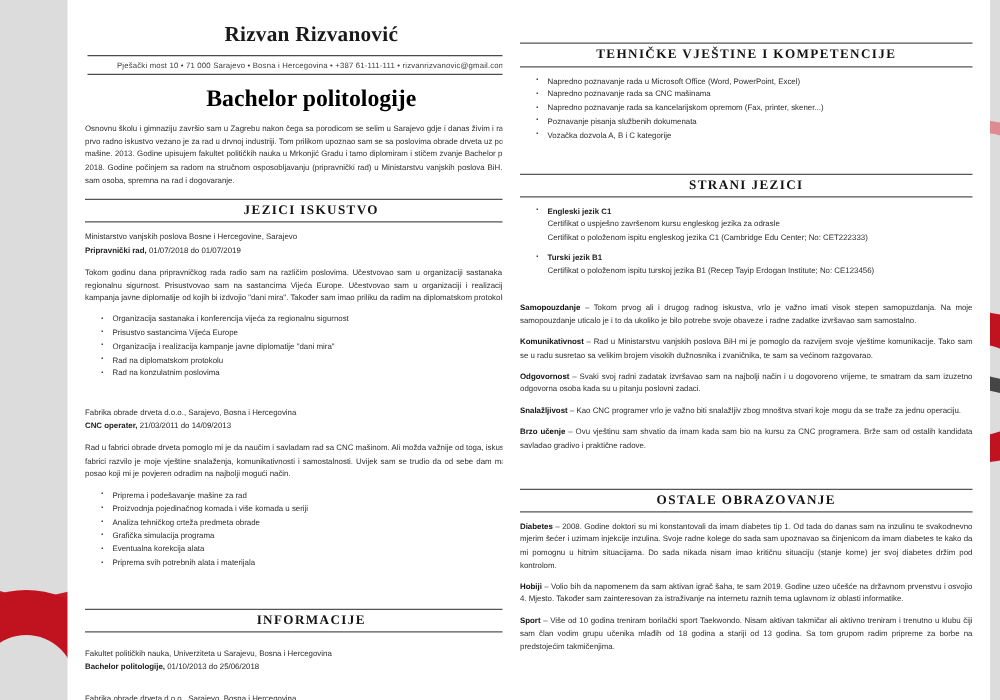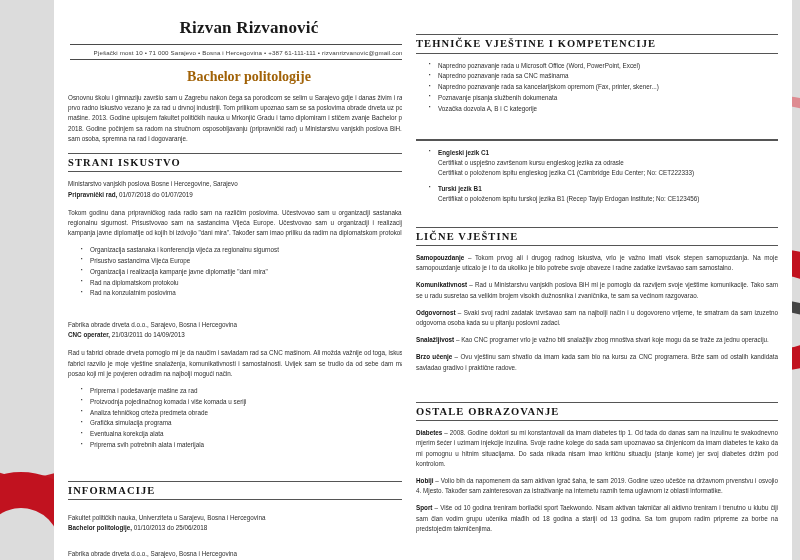--- a/index.html
+++ b/index.html
@@ -115,36 +115,37 @@
   .contact-line {
     text-align: center;
     font-size: 6.2px;
     color: #3a3a3a;
     padding: 3.5px 0;
     letter-spacing: .15px;
   }
   .cv-subtitle {
     font-family: "Liberation Serif", serif;
     font-weight: bold;
-    font-size: 14px;
+    font-size: 19px;
     text-align: center;
-    color: #a16207;
+    color: #000000;
     margin: 9px 0 8px 0;
   }
 
   
   .section {
     margin-top: 9px;
   }
   .section-rule-top { border-top: 1.3px solid #555; }
   .section-rule-bot { border-top: 1.3px solid #555; }
   .section-title {
     font-family: "Liberation Serif", serif;
     font-weight: bold;
     font-size: 10.5px;
+    text-align: center;
     color: #141414;
     letter-spacing: 1.1px;
     padding: 3px 0 3.5px 0;
   }
 
   p.body {
     font-size: 6.3px;
     line-height: 1.62;
     color: #2e2e2e;
     text-align: justify;
@@ -245,21 +246,21 @@
   <div class="contact-rule-top"></div>
   <div class="contact-line">Pješački most 10 • 71 000 Sarajevo • Bosna i Hercegovina • +387 61-111-111 • rizvanrizvanovic@gmail.com</div>
   <div class="contact-rule-bot"></div>
 
   <div class="cv-subtitle">Bachelor politologije</div>
 
   <p class="body">Osnovnu školu i gimnaziju završio sam u Zagrebu nakon čega sa porodicom se selim u Sarajevo gdje i danas živim i radim. Moje prvo radno iskustvo vezano je za rad u drvnoj industriji. Tom prilikom upoznao sam se sa poslovima obrade drveta uz pomoć CNC mašine. 2013. Godine upisujem fakultet političkih nauka u Mrkonjić Gradu i tamo diplomiram i stičem zvanje Bachelor politologije. 2018. Godine počinjem sa radom na stručnom osposobljavanju (pripravnički rad) u Ministarstvu vanjskih poslova BiH. Otvorena sam osoba, spremna na rad i dogovaranje.</p>
 
   <div class="section">
     <div class="section-rule-top"></div>
-    <div class="section-title">STRANI ISKUSTVO</div>
+    <div class="section-title">JEZICI ISKUSTVO</div>
     <div class="section-rule-bot"></div>
   </div>
   <div class="spacer-sm"></div>
 
   <div class="entry">
     <div class="entry-org">Ministarstvo vanjskih poslova Bosne i Hercegovine, Sarajevo</div>
     <div class="entry-role"><span>Pripravnički rad,</span><span class="plain"> 01/07/2018 do 01/07/2019</span></div>
   </div>
   <p class="body">Tokom godinu dana pripravničkog rada radio sam na različim poslovima. Učestvovao sam u organizaciji sastanaka vijeća za regionalnu sigurnost. Prisustvovao sam na sastancima Vijeća Europe. Učestvovao sam u organizaciji i realizaciji nekoliko kampanja javne diplomatije od kojih bi izdvojio "dani mira". Također sam imao priliku da radim na diplomatskom protokolu.</p>
   <ul class="bullets">
@@ -326,43 +327,39 @@
     <li>Napredno poznavanje rada sa CNC mašinama</li>
     <li>Napredno poznavanje rada sa kancelarijskom opremom (Fax, printer, skener...)</li>
     <li>Poznavanje pisanja službenih dokumenata</li>
     <li>Vozačka dozvola A, B i C kategorije</li>
   </ul>
 
   <div class="spacer-sm"></div>
 
   <div class="section">
     <div class="section-rule-top"></div>
+    <div class="section-title">STRANI JEZICI</div>
     <div class="section-rule-bot"></div>
   </div>
   <div class="spacer-sm"></div>
 
   <ul class="lang">
     <li>
       <div class="lang-name">Engleski jezik C1</div>
       <div class="lang-detail">Certifikat o uspješno završenom kursu engleskog jezika za odrasle</div>
       <div class="lang-detail">Certifikat o položenom ispitu engleskog jezika C1 (Cambridge Edu Center; No: CET222333)</div>
     </li>
     <li>
       <div class="lang-name">Turski jezik B1</div>
       <div class="lang-detail">Certifikat o položenom ispitu turskoj jezika B1 (Recep Tayip Erdogan Institute; No: CE123456)</div>
     </li>
   </ul>
 
   <div class="spacer-sm"></div>
 
-  <div class="section">
-    <div class="section-rule-top"></div>
-    <div class="section-title">LIČNE VJEŠTINE</div>
-    <div class="section-rule-bot"></div>
-  </div>
   <div class="spacer-sm"></div>
 
   <div class="skill-item">
     <p><b>Samopouzdanje</b><span> – Tokom prvog ali i drugog radnog iskustva, vrlo je važno imati visok stepen samopuzdanja. Na moje samopouzdanje uticalo je i to da ukoliko je bilo potrebe svoje obaveze i radne zadatke izvršavao sam samostalno.</span></p>
   </div>
   <div class="skill-item">
     <p><b>Komunikativnost</b><span> – Rad u Ministarstvu vanjskih poslova BiH mi je pomoglo da razvijem svoje vještime komunikacije. Tako sam se u radu susretao sa velikim brojem visokih dužnosnika i zvaničnika, te sam sa većinom razgovarao.</span></p>
   </div>
   <div class="skill-item">
     <p><b>Odgovornost</b><span> – Svaki svoj radni zadatak izvršavao sam na najbolji način i u dogovoreno vrijeme, te smatram da sam izuzetno odgovorna osoba kada su u pitanju poslovni zadaci.</span></p>

